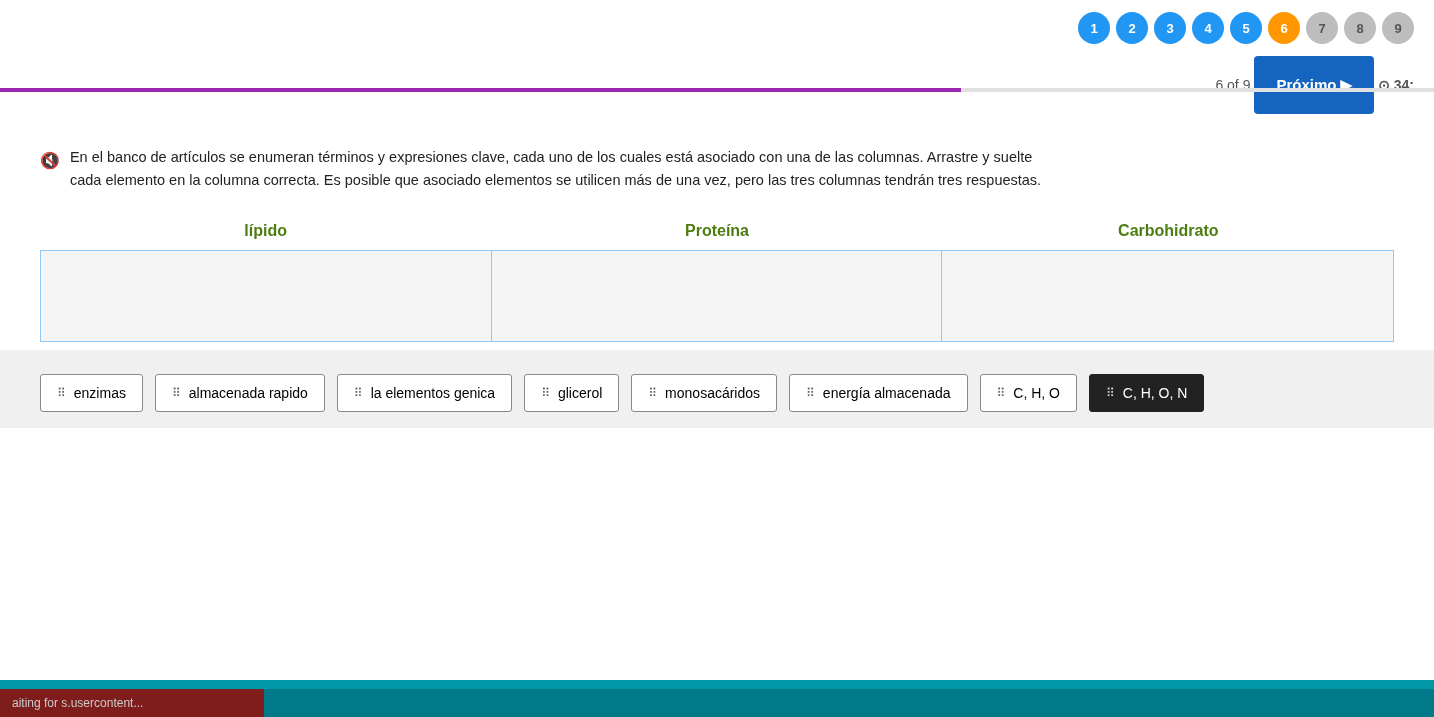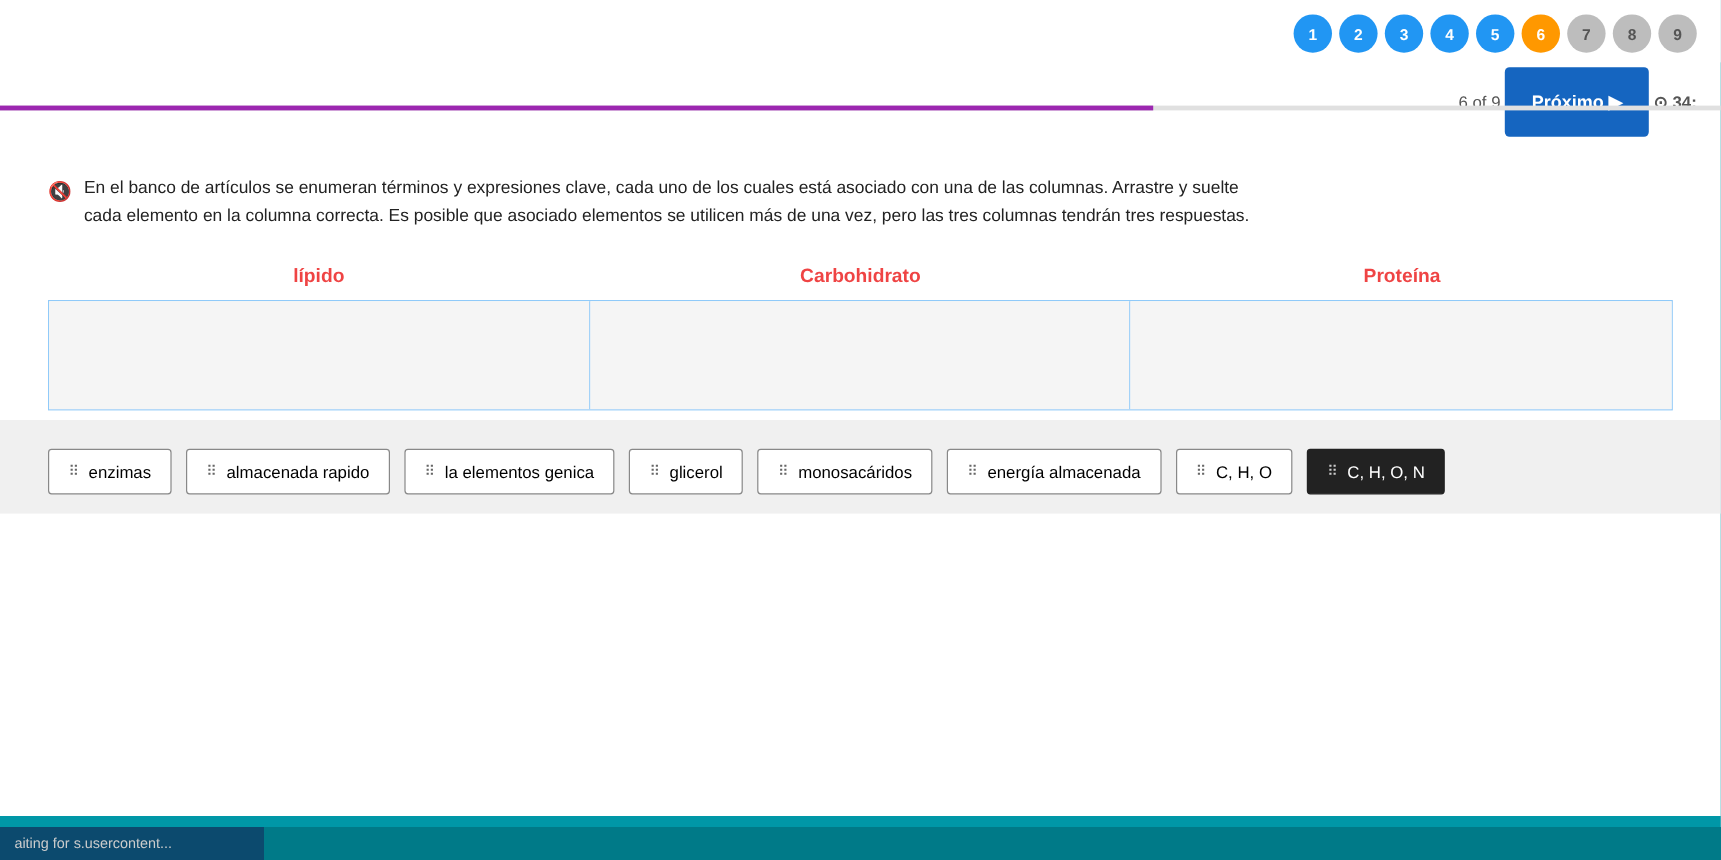--- a/index.html
+++ b/index.html
@@ -115,21 +115,21 @@
     }
     .columns-header {
       display: grid;
       grid-template-columns: 1fr 1fr 1fr;
       text-align: center;
       margin-bottom: 6px;
     }
     .col-header {
       font-size: 16px;
       font-weight: bold;
-      color: #ef4444;
+      color: #4d7c0f;
       padding: 4px;
     }
     .columns-drop-area {
       display: grid;
       grid-template-columns: 1fr 1fr 1fr;
       border: 1.5px solid #90caf9;
       background: #fafafa;
       min-height: 90px;
     }
     .drop-zone {
@@ -180,28 +180,28 @@
     }
     .bottom-bar {
       height: 28px;
       background: #007a88;
       position: fixed;
       bottom: 0;
       left: 0;
       width: 1434px;
     }
     .bottom-status {
-      background: #0c4a6e;
+      background: #7f1d1d;
       color: #ccc;
       font-size: 12px;
       padding: 4px 12px;
       height: 100%;
       display: flex;
       align-items: center;
-      width: 220px;
+      width: 264px;
     }
   </style>
 </head>
 <body>
 
 <div class="main-container">
 
   <div class="top-nav">
     <div class="circle-nav">
 
@@ -234,22 +234,22 @@
         <span>En el banco de artículos se enumeran términos y expresiones clave, cada uno de los cuales está asociado con una de las columnas. Arrastre y suelte</span><br>
         <span>cada elemento en la columna correcta. Es posible que asociado elementos se utilicen más de una vez, pero las tres columnas tendrán tres respuestas.</span>
       </div>
     </div>
   </div>
 
   <div class="columns-section">
     <div class="columns-header">
 
     <div class="col-header">lípido</div>
+        <div class="col-header">Proteína</div>
         <div class="col-header">Carbohidrato</div>
-        <div class="col-header">Proteína</div>
       </div>
     <div class="columns-drop-area">
       <div class="drop-zone"></div>
       <div class="drop-zone"></div>
       <div class="drop-zone"></div>
     </div>
   </div>
 
   <div class="item-bank">
     <div class="item-bank-row">

